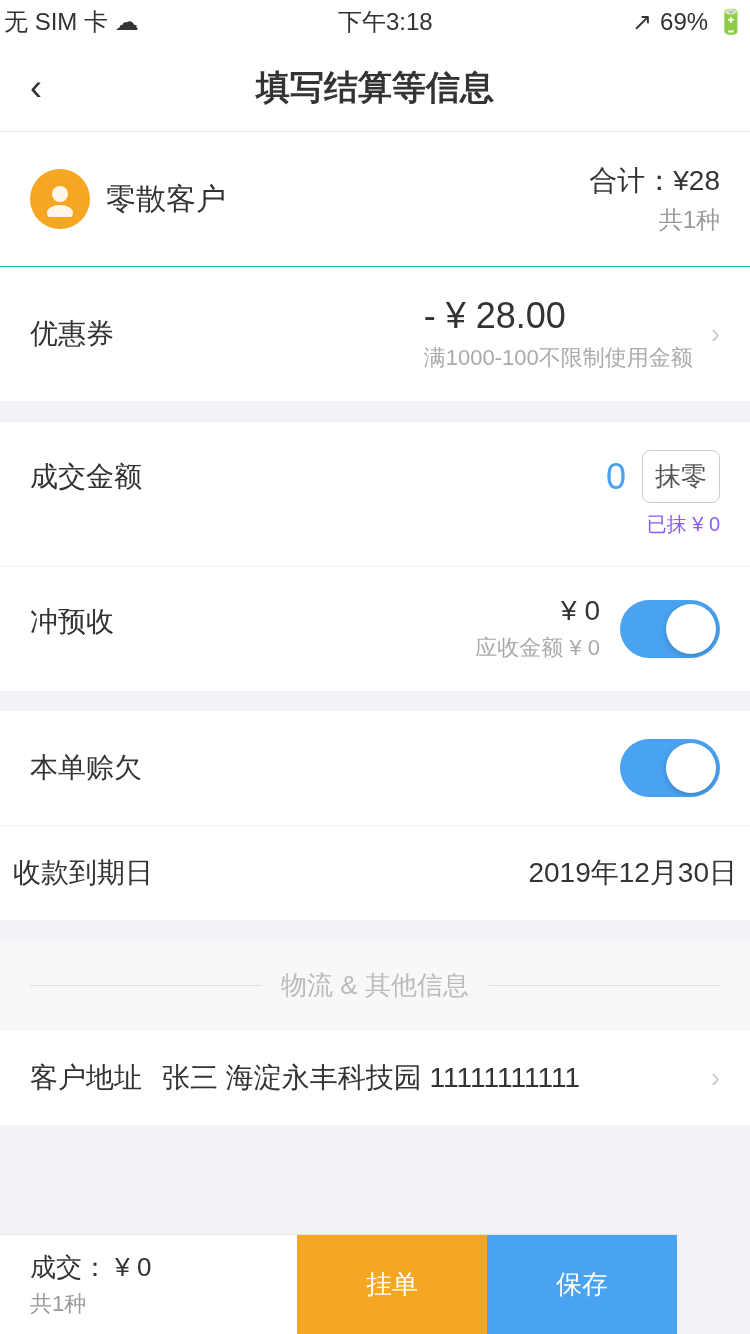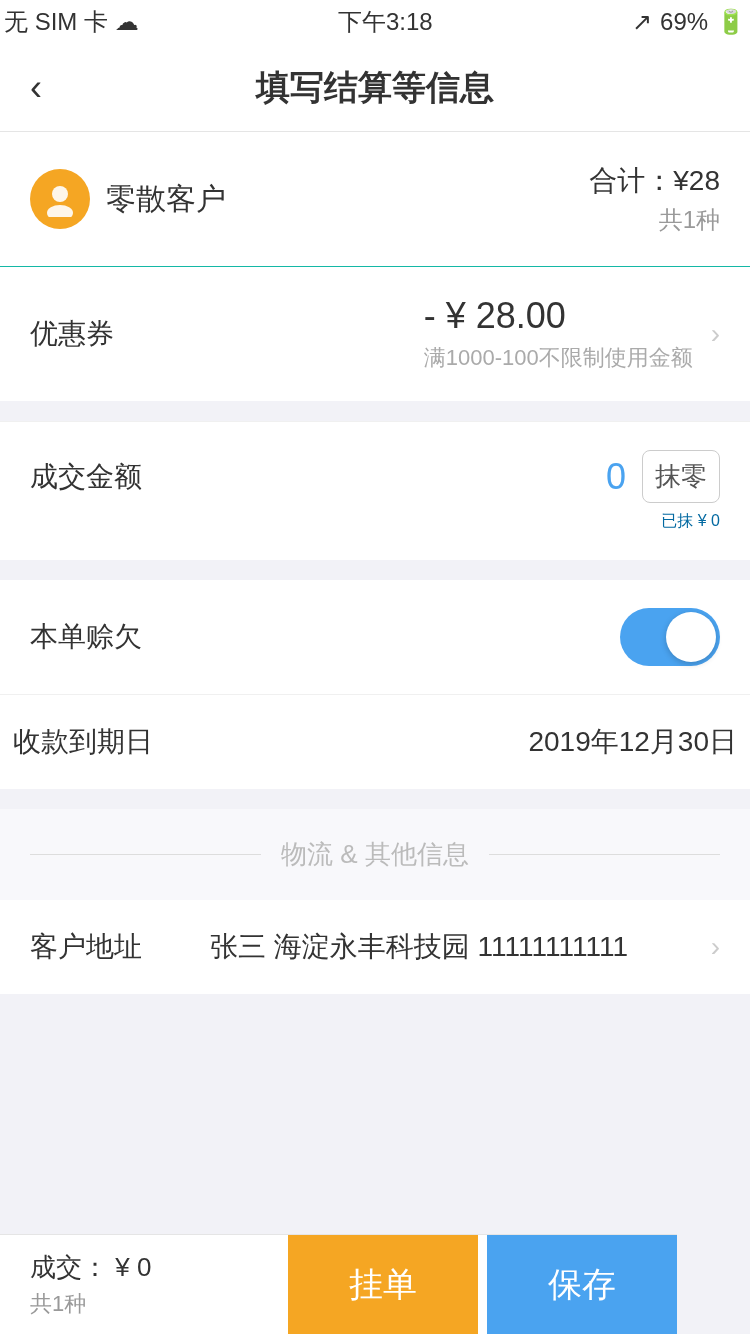--- a/index.html
+++ b/index.html
@@ -171,22 +171,22 @@
     .round-btn {
       border: 1.5px solid #ccc;
       border-radius: 8px;
       padding: 8px 12px;
       font-size: 26px;
       color: #555;
       background: #fff;
       cursor: pointer;
     }
     .deal-sub {
-      font-size: 16px;
-      color: #0369a1;
+      font-size: 20px;
+      color: #8b5cf6;
     }
 
     
     .precollect-row {
       padding: 28px 30px;
       background: #fff;
       border-top: 1px solid #f0f0f0;
       display: flex;
       align-items: flex-start;
       justify-content: space-between;
@@ -297,21 +297,20 @@
     .address-label {
       font-size: 28px;
       color: #333;
       flex-shrink: 0;
       margin-right: 20px;
     }
     .address-value {
       font-size: 28px;
       color: #333;
       flex: 1;
-      margin-left: 48px;
     }
     .address-chevron {
       font-size: 28px;
       color: #ccc;
       margin-left: 8px;
     }
 
     
     .bottom-bar {
       position: fixed;
@@ -338,24 +337,23 @@
       font-size: 22px;
       color: #999;
       margin-top: 4px;
     }
     .bottom-btn {
       width: 190px;
       height: 100%;
       display: flex;
       align-items: center;
       justify-content: center;
-      font-size: 34px;
+      font-size: 26px;
       color: #fff;
       cursor: pointer;
-      margin-left: 9px;
     }
     .btn-hold { background: #f5a623; }
     .btn-save { background: #4aa3f0; }
 
     .spacer { height: 120px; }
   </style>
 </head>
 <body>
 
 <div class="status-bar">
@@ -409,20 +407,32 @@
     <div class="deal-label">成交金额</div>
     <div class="deal-right">
       <div class="deal-input-row">
         <div class="deal-value">0</div>
         <button class="round-btn">抹零</button>
       </div>
       <div class="deal-sub">已抹  ¥ 0</div>
     </div>
   </div>
 
+  <div class="precollect-row">
+    <div class="precollect-label">冲预收</div>
+    <div class="precollect-right">
+      <div class="precollect-amounts">
+        <div class="precollect-amount">¥ 0</div>
+        <div class="precollect-sub">应收金额 ¥ 0</div>
+      </div>
+      <div class="toggle">
+        <div class="toggle-knob"></div>
+      </div>
+    </div>
+  </div>
 </div>
 
 <div class="section">
   <div class="debt-row">
     <div class="debt-label">本单赊欠</div>
     <div class="toggle">
       <div class="toggle-knob"></div>
     </div>
   </div>
   <div class="duedate-row">

